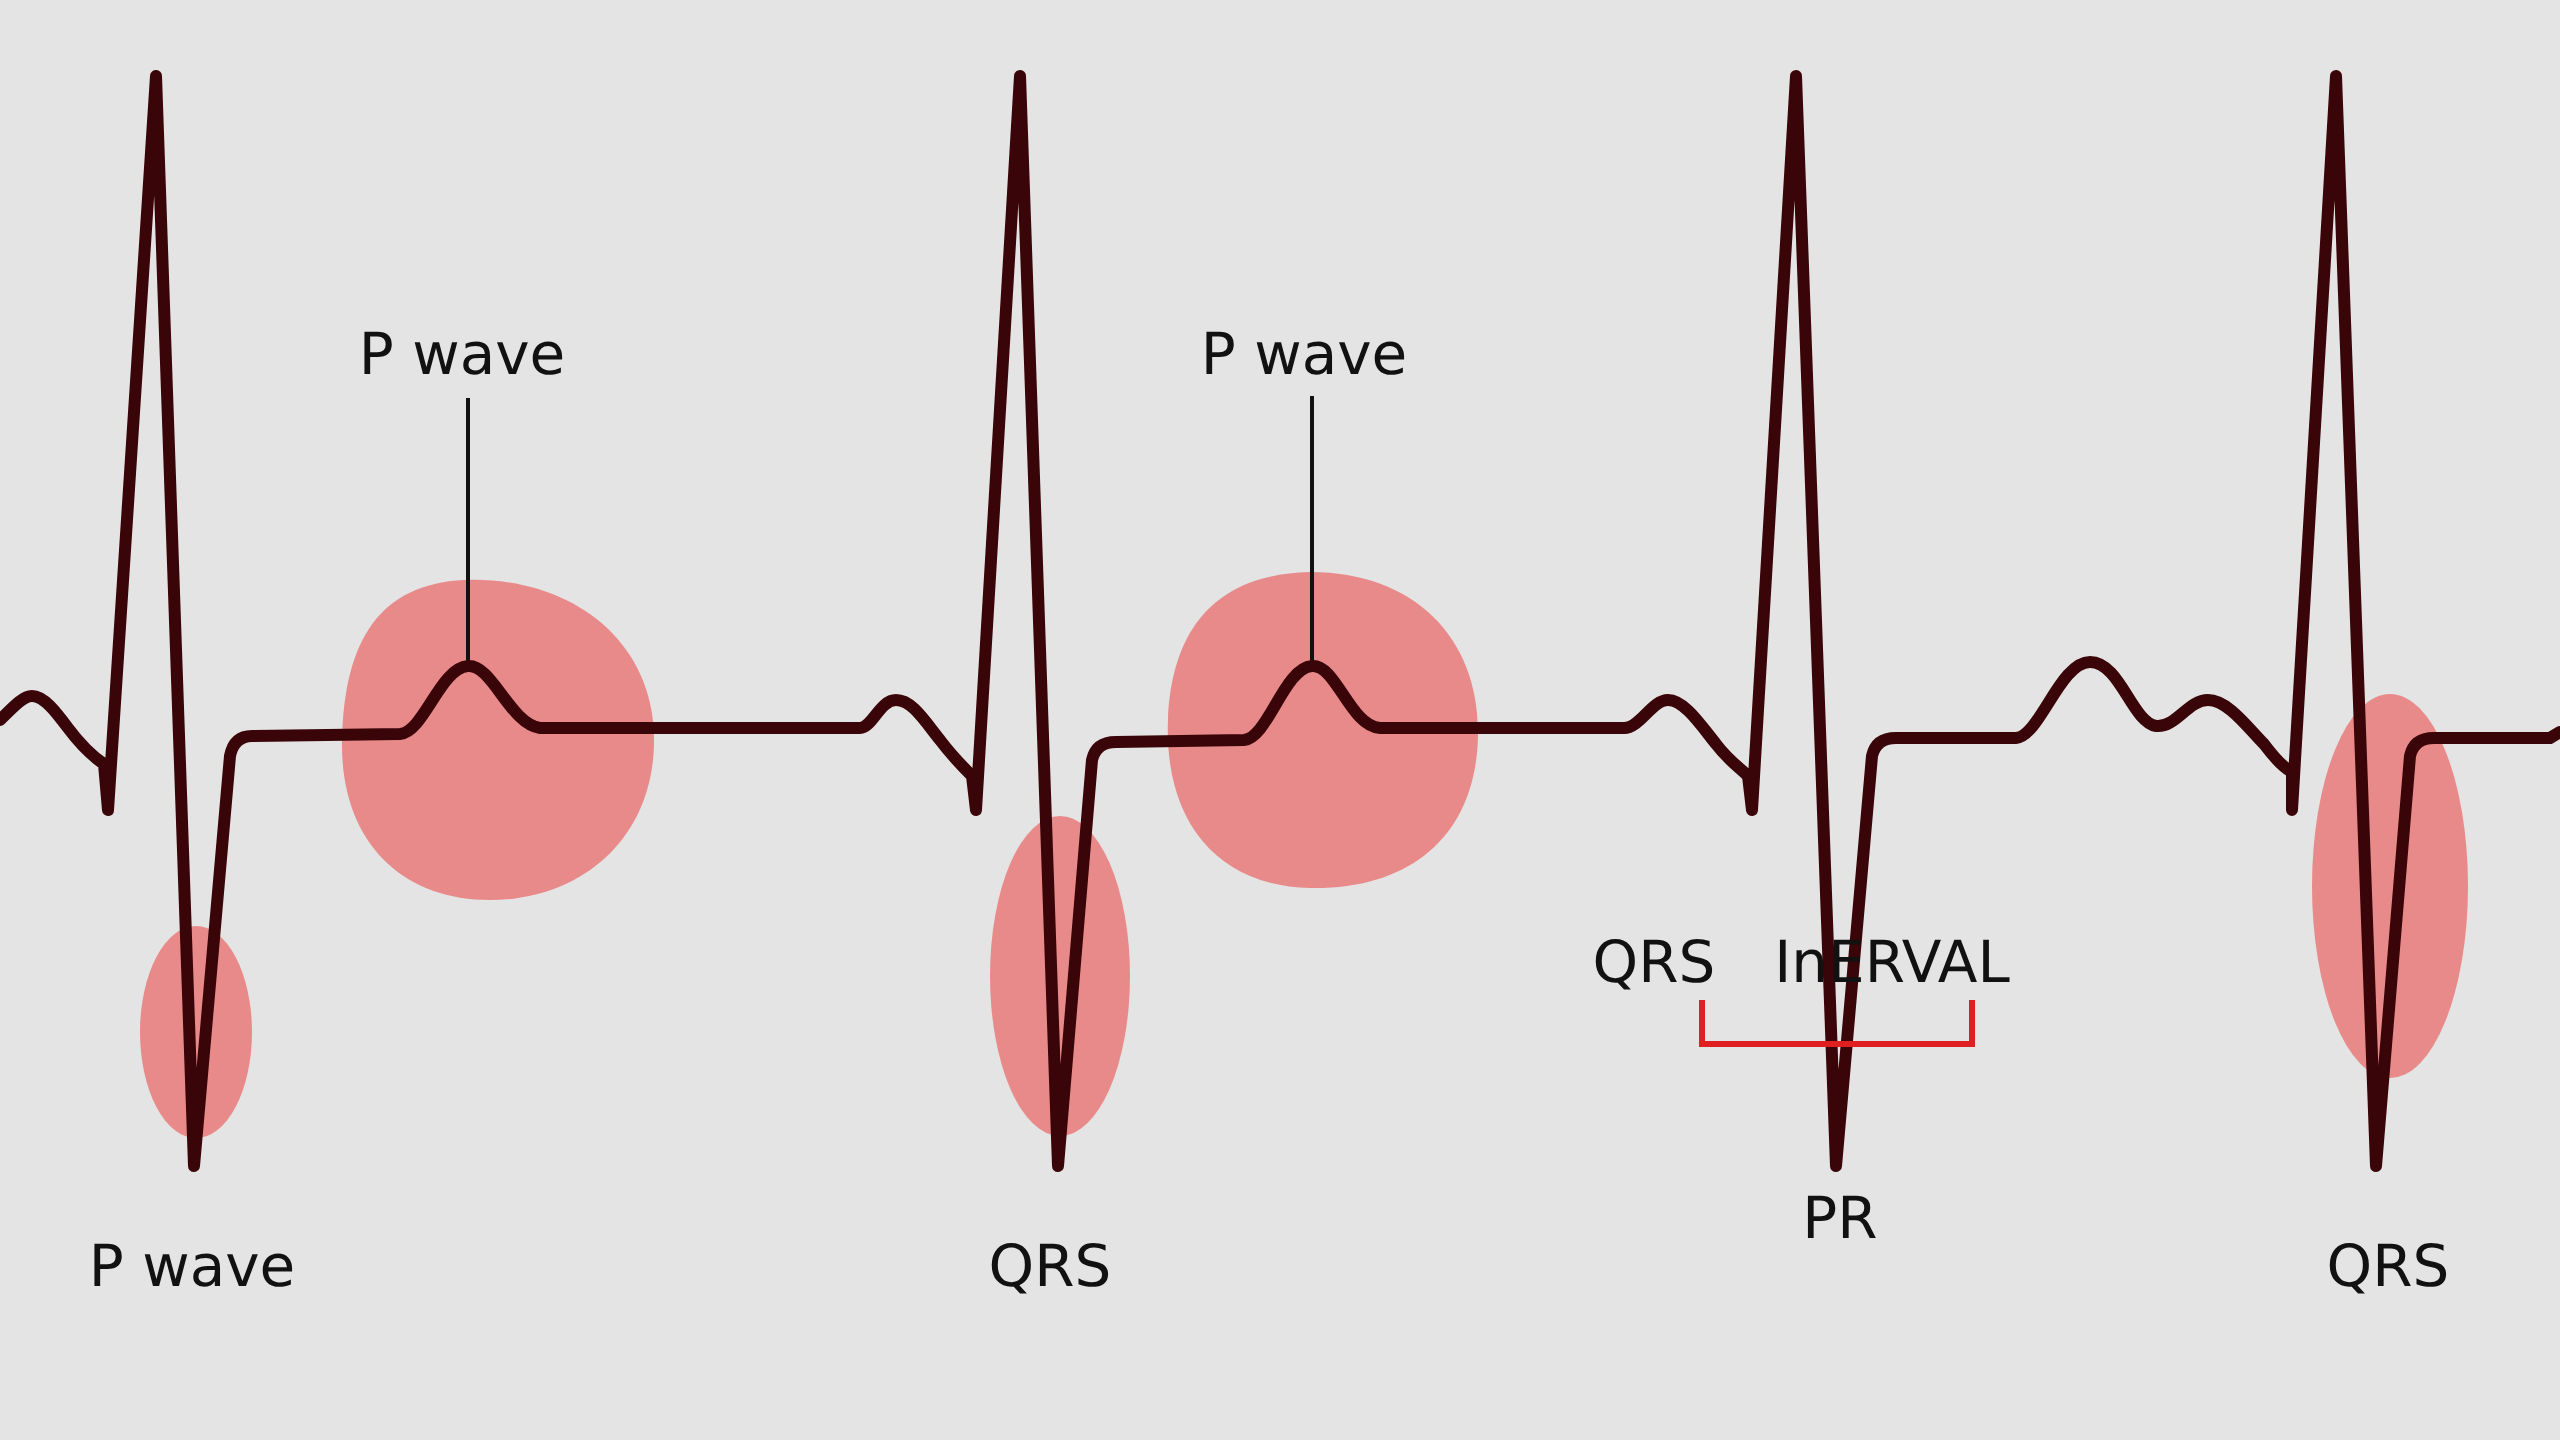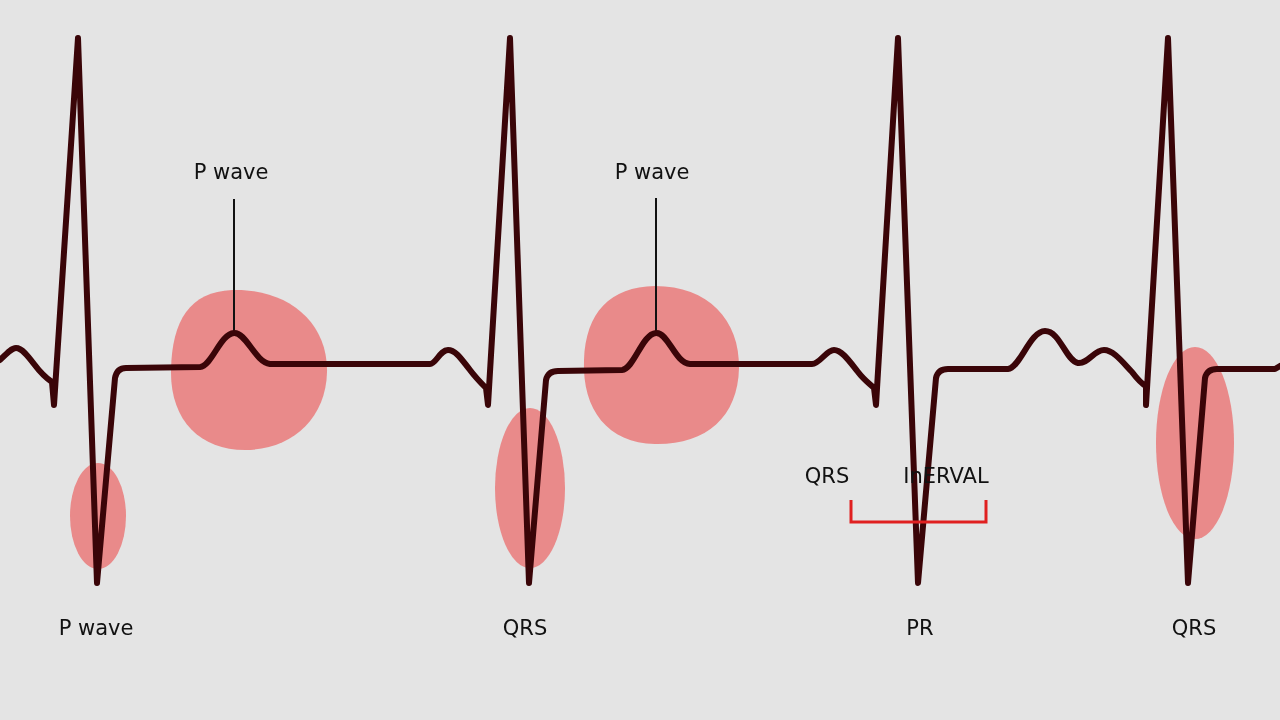--- a/index.html
+++ b/index.html
@@ -6,21 +6,21 @@
   body {
     width: 1280px; height: 720px; overflow: hidden;
     background: #e4e4e4;
     font-family: "Liberation Sans", sans-serif;
     position: relative;
   }
   #diagram { position: absolute; left: 0; top: 0; width: 1280px; height: 720px; }
   .label {
     position: absolute;
     font-family: "DejaVu Sans", sans-serif;
-    font-size: 21px;
+    font-size: 29px;
     color: #111111;
     white-space: nowrap;
     transform: translateX(-50%);
     letter-spacing: 0px;
     text-align: right;
   }
 </style>
 </head>
 <body>
 
@@ -51,16 +51,16 @@
        C1114,350 1124,364 1132,372 C1138,380 1142,384 1146,386
        L1146,405 L1168,38 L1188,583 L1205,378 Q1207,369 1217,369 L1275,369 L1280,366"></path>
 
   <path d="M851,500 L851,522 L986,522 L986,500" fill="none" stroke="#e02020" stroke-width="3"></path>
 </svg>
 
 <div class="label" style="left:231px; top:160px;">P wave</div>
 <div class="label" style="left:652px; top:160px;">P wave</div>
 <div class="label" style="left:96px; top:616px;">P wave</div>
 <div class="label" style="left:525px; top:616px;">QRS</div>
-<div class="label" style="left:920px; top:616px;">PR</div>
+<div class="label" style="left:920px; top:592px;">PR</div>
 <div class="label" style="left:1194px; top:616px;">QRS</div>
 <div class="label" style="left:827px; top:464px;">QRS</div>
 <div class="label" style="left:946px; top:464px;">InERVAL</div>
 
 </body></html>

